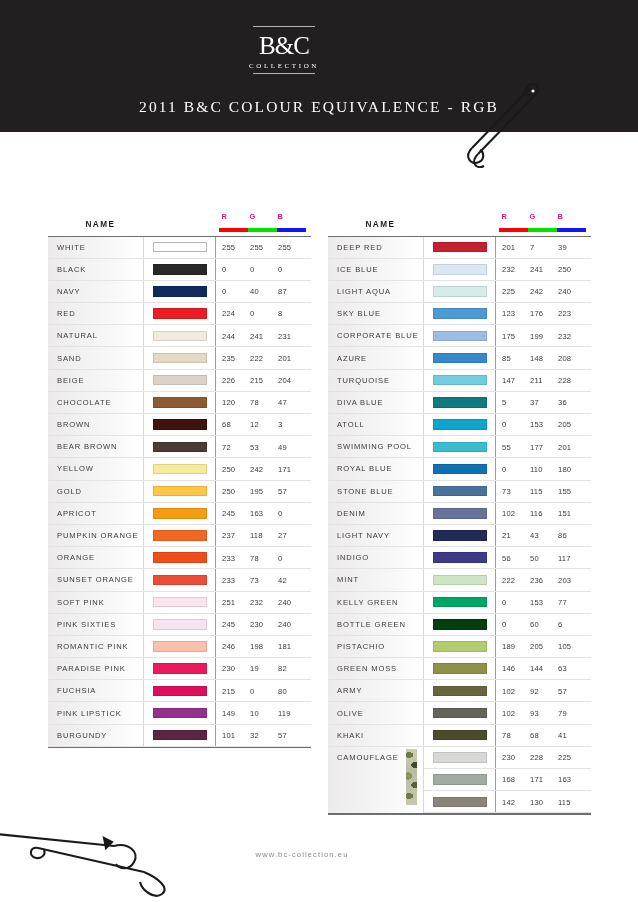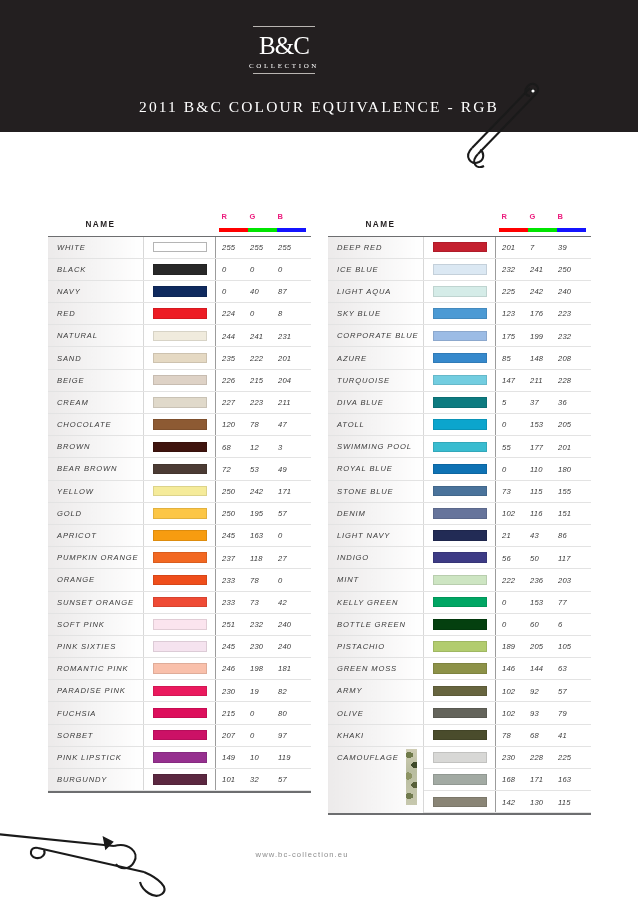--- a/index.html
+++ b/index.html
@@ -106,21 +106,21 @@
   .rgb-labels .l-r { left: 6px; }
   .rgb-labels .l-g { left: 34px; }
   .rgb-labels .l-b { left: 62px; }
   .rgb-bar { display: flex; width: 87px; height: 3.4px; margin-top: 4px; margin-left: 4px; }
   .rgb-bar i { display: block; height: 100%; flex: 1; }
   .rgb-bar .b-r { background: #ff0000; }
   .rgb-bar .b-g { background: #00e500; }
   .rgb-bar .b-b { background: #1414ff; }
 
   
-  tr.crow { height: 21.2px; font-style: italic; }
+  tr.crow { height: 21.2px; }
   td.c-name {
     font-size: 7.6px;
     letter-spacing: .85px;
     color: #3a3a3a;
     padding-left: 9px;
     border-bottom: 1px solid #e3e3e3;
     border-right: 1px solid #d8d8d8;
     background: linear-gradient(to right, #eceaea 0%, #f4f3f3 45%, #ffffff 100%);
     white-space: nowrap;
     position: relative;
@@ -323,33 +323,20 @@
             </td>
             <td class="c-vals">
               <div class="vals">
                 <span class="v-r">226</span>
                 <span class="v-g">215</span>
                 <span class="v-b">204</span>
               </div>
             </td>
           </tr>
           <tr class="crow">
-            <td class="c-name"><span>CREAM</span></td>
-            <td class="c-swatch">
-              <span class="sw" style="background: rgb(224, 217, 202); border: 1px solid rgba(0, 0, 0, 0.1);"></span>
-            </td>
-            <td class="c-vals">
-              <div class="vals">
-                <span class="v-r">227</span>
-                <span class="v-g">223</span>
-                <span class="v-b">211</span>
-              </div>
-            </td>
-          </tr>
-          <tr class="crow">
             <td class="c-name"><span>CHOCOLATE</span></td>
             <td class="c-swatch">
               <span class="sw" style="background: rgb(141, 90, 51); border: 1px solid rgba(0, 0, 0, 0.1);"></span>
             </td>
             <td class="c-vals">
               <div class="vals">
                 <span class="v-r">120</span>
                 <span class="v-g">78</span>
                 <span class="v-b">47</span>
               </div>
@@ -514,33 +501,20 @@
           <tr class="crow">
             <td class="c-name"><span>FUCHSIA</span></td>
             <td class="c-swatch">
               <span class="sw" style="background: rgb(221, 15, 92); border: 1px solid rgba(0, 0, 0, 0.1);"></span>
             </td>
             <td class="c-vals">
               <div class="vals">
                 <span class="v-r">215</span>
                 <span class="v-g">0</span>
                 <span class="v-b">80</span>
-              </div>
-            </td>
-          </tr>
-          <tr class="crow">
-            <td class="c-name"><span>SORBET</span></td>
-            <td class="c-swatch">
-              <span class="sw" style="background: rgb(204, 17, 102); border: 1px solid rgba(0, 0, 0, 0.1);"></span>
-            </td>
-            <td class="c-vals">
-              <div class="vals">
-                <span class="v-r">207</span>
-                <span class="v-g">0</span>
-                <span class="v-b">97</span>
               </div>
             </td>
           </tr>
           <tr class="crow">
             <td class="c-name"><span>PINK LIPSTICK</span></td>
             <td class="c-swatch">
               <span class="sw" style="background: rgb(150, 48, 143); border: 1px solid rgba(0, 0, 0, 0.1);"></span>
             </td>
             <td class="c-vals">
               <div class="vals">

